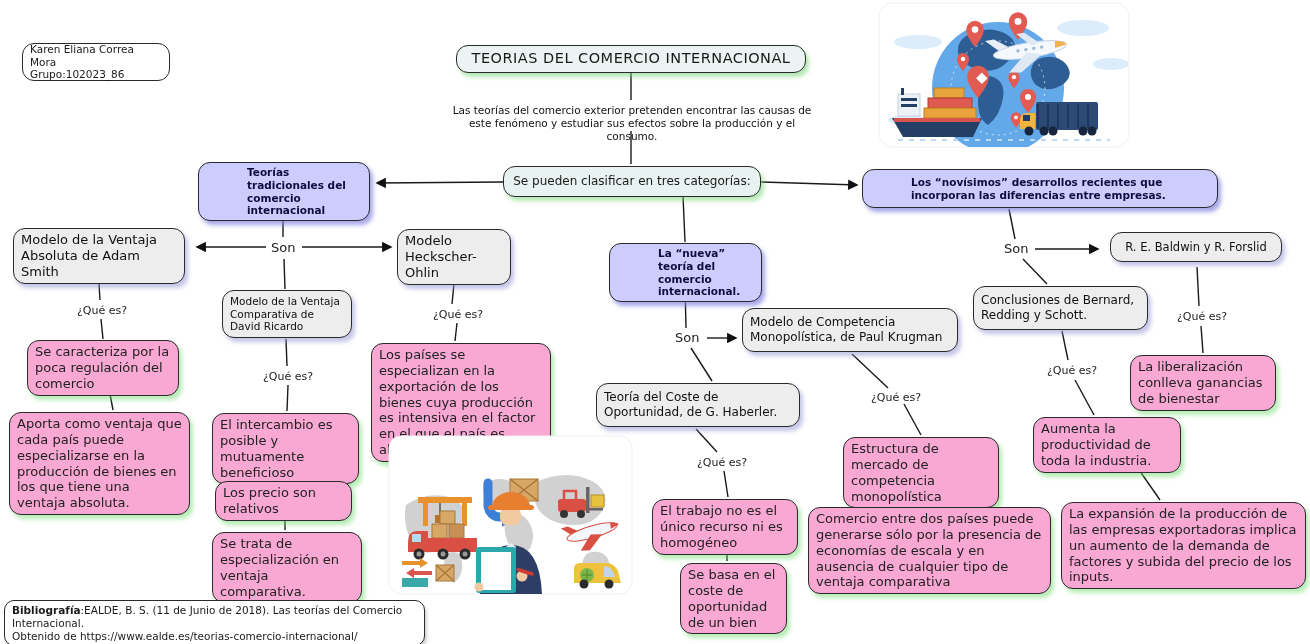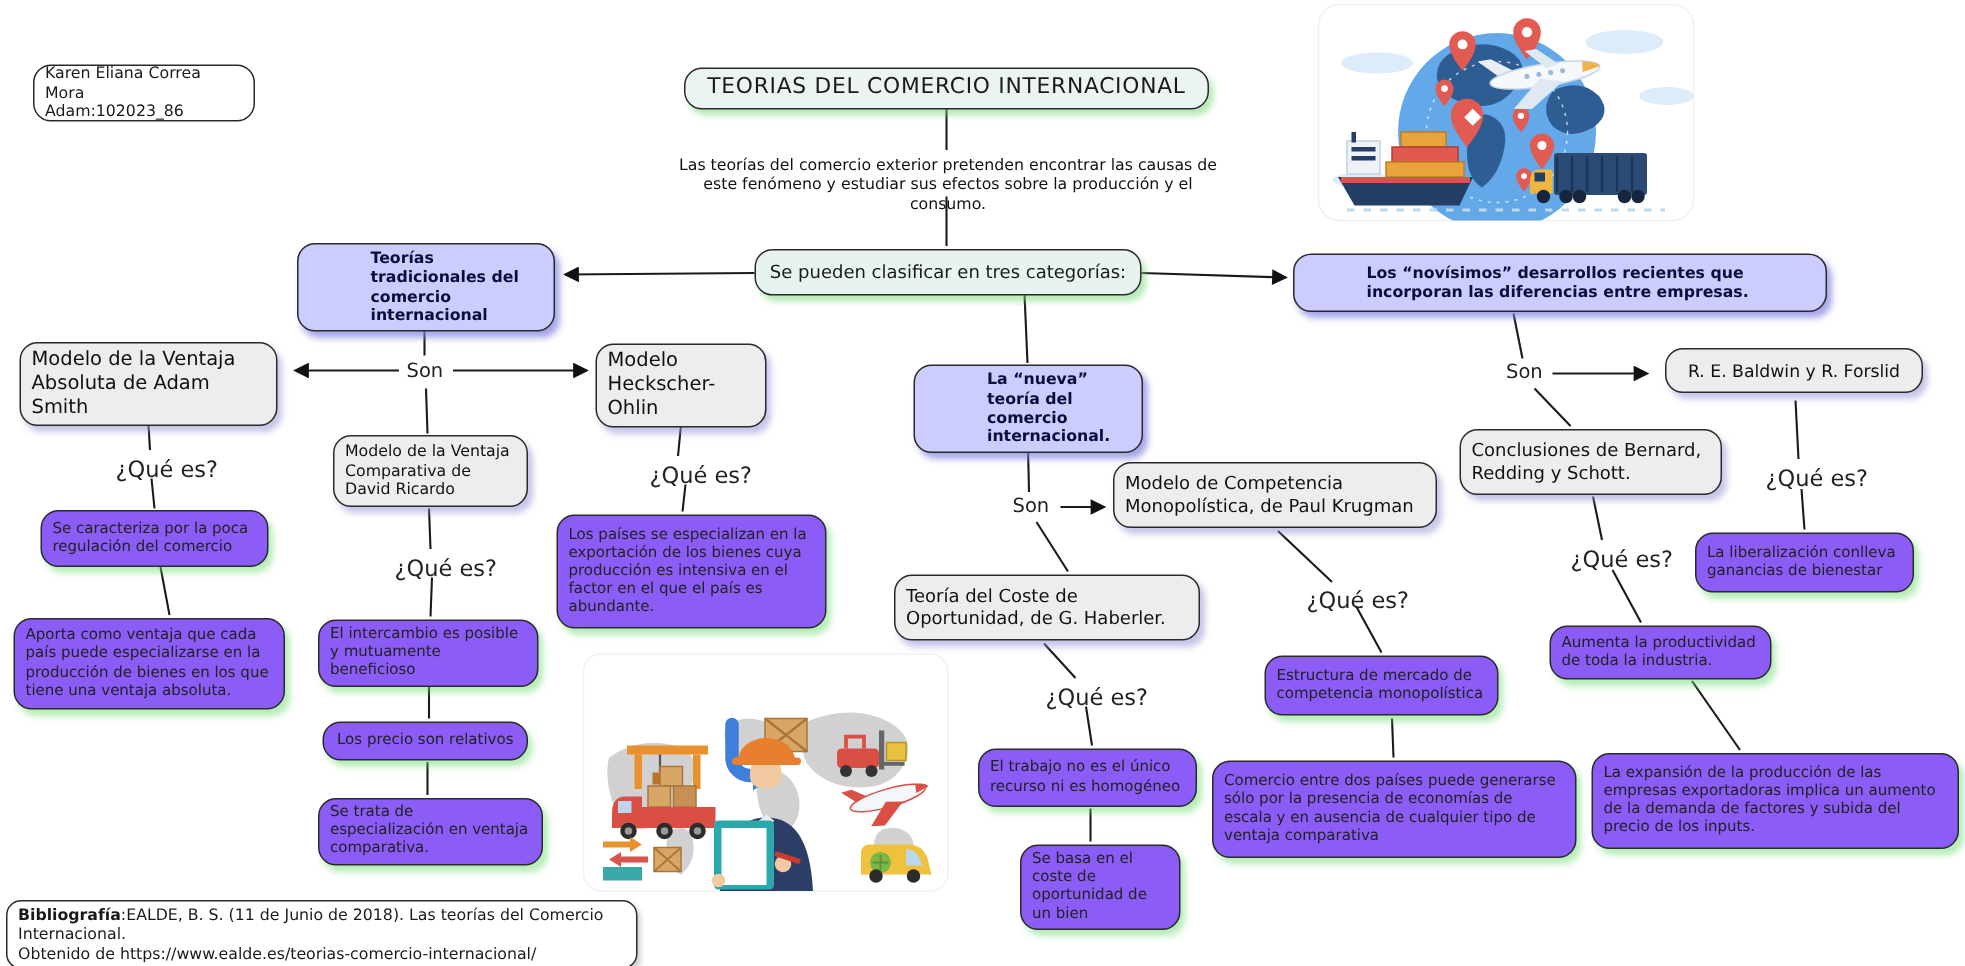--- a/index.html
+++ b/index.html
@@ -18,26 +18,26 @@
     box-shadow:3px 4px 4px rgba(120,215,120,.55);}
   .classify{background:#e8f2f1;font-size:12px;white-space:nowrap;
     box-shadow:3px 4px 4px rgba(120,215,120,.55);}
   .cat{background:#ccccff;color:#0d0d3d;font-weight:bold;font-size:10.5px;
     box-shadow:3px 4px 4px rgba(130,130,225,.7);padding-left:48px;}
   .model{background:#ededed;font-size:13px;color:#111;
     box-shadow:3px 4px 4px rgba(150,150,215,.55);}
   .model.md{font-size:12px;}
   .model.sm{font-size:10.5px;}
   .model.nw{white-space:nowrap;font-size:11.5px;}
-  .fact{background:#8b5cf6;font-size:10px;color:#222;
+  .fact{background:#f9a8d4;font-size:13px;color:#222;
     box-shadow:3px 4px 4px rgba(110,220,110,.5);}
   .plainbox{background:#ffffff;font-size:10.5px;}
   .bib{justify-content:flex-start;text-align:left;font-size:10.5px;border-radius:10px;
     box-shadow:2px 3px 3px rgba(160,160,160,.45);}
-  .conn-label{position:absolute;z-index:2;font-size:15px;color:#222;white-space:nowrap;}
+  .conn-label{position:absolute;z-index:2;font-size:11px;color:#222;white-space:nowrap;}
   .intro{position:absolute;z-index:2;text-align:center;font-size:10.5px;color:#111;line-height:1.25;}
   .card{position:absolute;z-index:2;}
   .block{display:block;}
 </style>
 </head>
 <body>
 
 <div class="canvas">
 
   <svg class="lines" width="1310" height="644">
@@ -81,21 +81,21 @@
       <line x1="1201" y1="326" x2="1203" y2="353"></line>
       <line x1="1062" y1="331" x2="1068" y2="360"></line>
       <line x1="1075" y1="380" x2="1094" y2="415"></line>
       <line x1="1128" y1="454" x2="1160" y2="500"></line>
     </g>
   </svg>
 
   <div class="node plainbox" style="left:22px;top:43px;width:148px;height:38px">
     <span>
       <span class="block">Karen Eliana Correa Mora</span>
-      <span class="block">Adam:102023_86</span>
+      <span class="block">Grupo:102023_86</span>
     </span>
   </div>
 
   <div class="node titlebox" style="left:456px;top:45px;width:350px;height:28px">
     <span>TEORIAS DEL COMERCIO INTERNACIONAL</span>
   </div>
 
   <div class="intro" style="left:442px;top:104px;width:380px">
     <span class="block">Las teorías del comercio exterior pretenden encontrar las causas de</span>
     <span class="block">este fenómeno y estudiar sus efectos sobre la producción y el consumo.</span>

